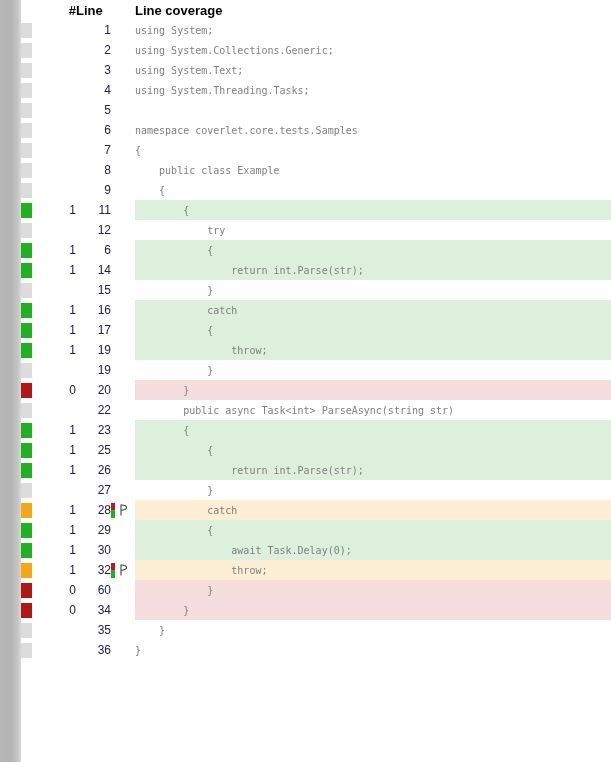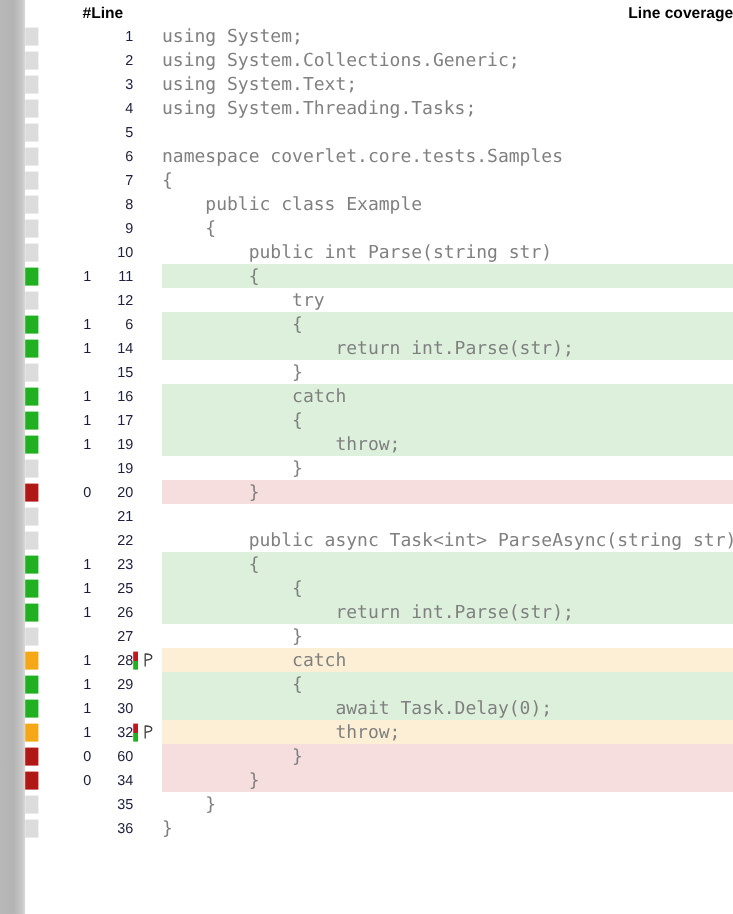--- a/index.html
+++ b/index.html
@@ -61,21 +61,21 @@
   thead tr { height: 26px; }
   th {
     font-weight: bold;
     font-size: 13px;
     color: #000;
     text-align: left;
     font-family: "Liberation Sans", sans-serif;
   }
   th.h-hits   { text-align: right; padding-right: 4px; }
   th.h-lineno { text-align: left; padding-left: 6px; }
-  th.h-code   { text-align: right; padding-left: 6px; }
+  th.h-code   { text-align: left; padding-left: 6px; }
 
   
   .barcell { padding-left: 15px; }
   .bar {
     display: block;
     width: 11px;
     height: 15px;
   }
   .bar.gray    { background: #dcdcdc; }
   .bar.green   { background: #21b021; }
@@ -123,21 +123,21 @@
     display: inline-block;
     vertical-align: middle;
     margin-left: 3px;
     width: 11px;
     height: 14px;
   }
 
   
   td.code {
     font-family: "DejaVu Sans Mono", "Liberation Mono", monospace;
-    font-size: 15px;
+    font-size: 10px;
     color: #808080;
     white-space: pre;
     padding-left: 6px;
     letter-spacing: 0px;
   }
   td.code.cov-full    { background: #dcf0dc; }
   td.code.cov-none    { background: #f6dede; }
   td.code.cov-partial { background: #fcefd5; }
   td.code.cov-blank   { background: transparent; }
 </style>
@@ -241,29 +241,20 @@
           <td class="barcell">
             <span class="bar gray"></span>
           </td>
           <td class="hits"></td>
           <td class="lineno">9</td>
           <td class="branch"></td>
           <td class="code cov-blank">    {</td>
         </tr>
         <tr>
           <td class="barcell">
-            <span class="bar gray"></span>
-          </td>
-          <td class="hits"></td>
-          <td class="lineno">10</td>
-          <td class="branch"></td>
-          <td class="code cov-blank">        public int Parse(string str)</td>
-        </tr>
-        <tr>
-          <td class="barcell">
             <span class="bar green"></span>
           </td>
           <td class="hits">1</td>
           <td class="lineno">11</td>
           <td class="branch"></td>
           <td class="code cov-full">        {</td>
         </tr>
         <tr>
           <td class="barcell">
             <span class="bar gray"></span>
@@ -337,29 +328,20 @@
           <td class="code cov-blank">            }</td>
         </tr>
         <tr>
           <td class="barcell">
             <span class="bar red"></span>
           </td>
           <td class="hits">0</td>
           <td class="lineno">20</td>
           <td class="branch"></td>
           <td class="code cov-none">        }</td>
-        </tr>
-        <tr>
-          <td class="barcell">
-            <span class="bar gray"></span>
-          </td>
-          <td class="hits"></td>
-          <td class="lineno">21</td>
-          <td class="branch"></td>
-          <td class="code cov-blank"></td>
         </tr>
         <tr>
           <td class="barcell">
             <span class="bar gray"></span>
           </td>
           <td class="hits"></td>
           <td class="lineno">22</td>
           <td class="branch"></td>
           <td class="code cov-blank">        public async Task&lt;int&gt; ParseAsync(string str)</td>
         </tr>

